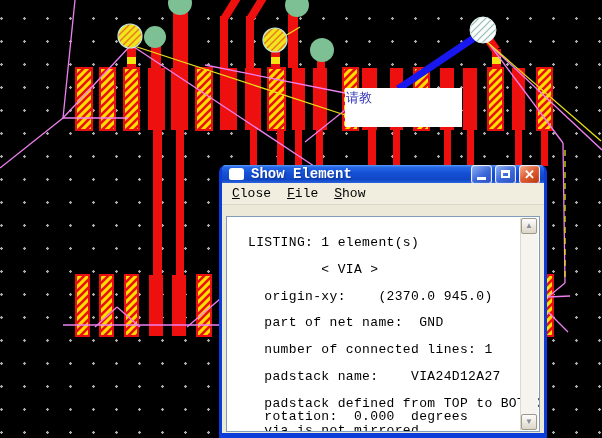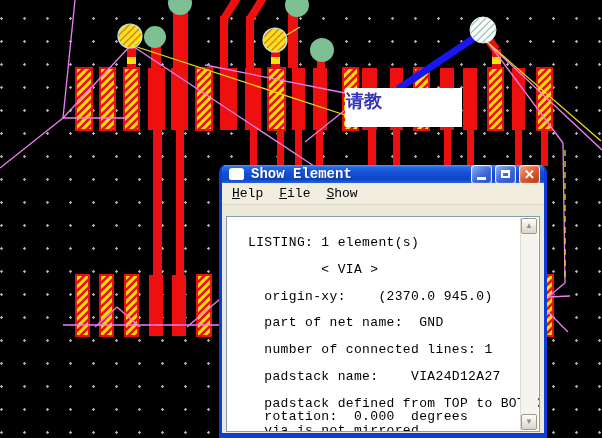--- a/index.html
+++ b/index.html
@@ -8,21 +8,21 @@
     background-color:#000;
     background-image: radial-gradient(circle, rgba(205,205,205,.85) 1px, transparent 1.5px);
     background-size: 23px 23px;
     background-position: 13px 7px;
     font-family:"Liberation Sans", sans-serif;
   }
   svg.pcb { position:absolute; left:0; top:0; }
 
   
   .notebox { position:absolute; left:345px; top:88px; width:117px; height:39px; background:#ffffff; }
-  .notetext { position:absolute; left:346px; top:89px; font-size:18px; font-weight:bold;
+  .notetext { position:absolute; left:346px; top:89px; font-size:13px; font-weight:normal;
               color:#3434b8; font-family:"Liberation Sans",sans-serif; }
 
   
   .dialog { position:absolute; left:219px; top:165px; width:328px; height:273px;
             box-sizing:border-box; border:3px solid #0c3dd8; border-top:0; border-bottom-width:5px;
             border-radius:7px 7px 0 0; background:#ece9d8; }
   .titlebar { height:18px; border-radius:5px 5px 0 0; display:flex; align-items:center;
               padding:0 4px 0 7px; box-sizing:border-box;
               background:linear-gradient(180deg,#5a9cf5 0%,#2668e8 12%,#1450d6 45%,#1046c4 82%,#2a64e0 100%); }
   .app-icon { width:15px; height:12px; background:#fff; border-radius:3px 3px 2px 2px; flex:none; }
@@ -180,21 +180,21 @@
           <span class="glyph-min"></span>
         </span>
       <span class="winbtn bmax">
           <span class="glyph-max"></span>
         </span>
       <span class="winbtn bclose">
           <span class="glyph-close">✕</span>
         </span>
     </div>
     <div class="menubar">
-      <span class="menuitem">Help</span>
+      <span class="menuitem">Close</span>
       <span class="menuitem">File</span>
       <span class="menuitem">Show</span>
     </div>
     <div class="listwrap">
       <div class="listbox">
         <pre class="content" id="listing">LISTING: 1 element(s)
 
          &lt; VIA &gt;
 
   origin-xy:    (2370.0 945.0)

